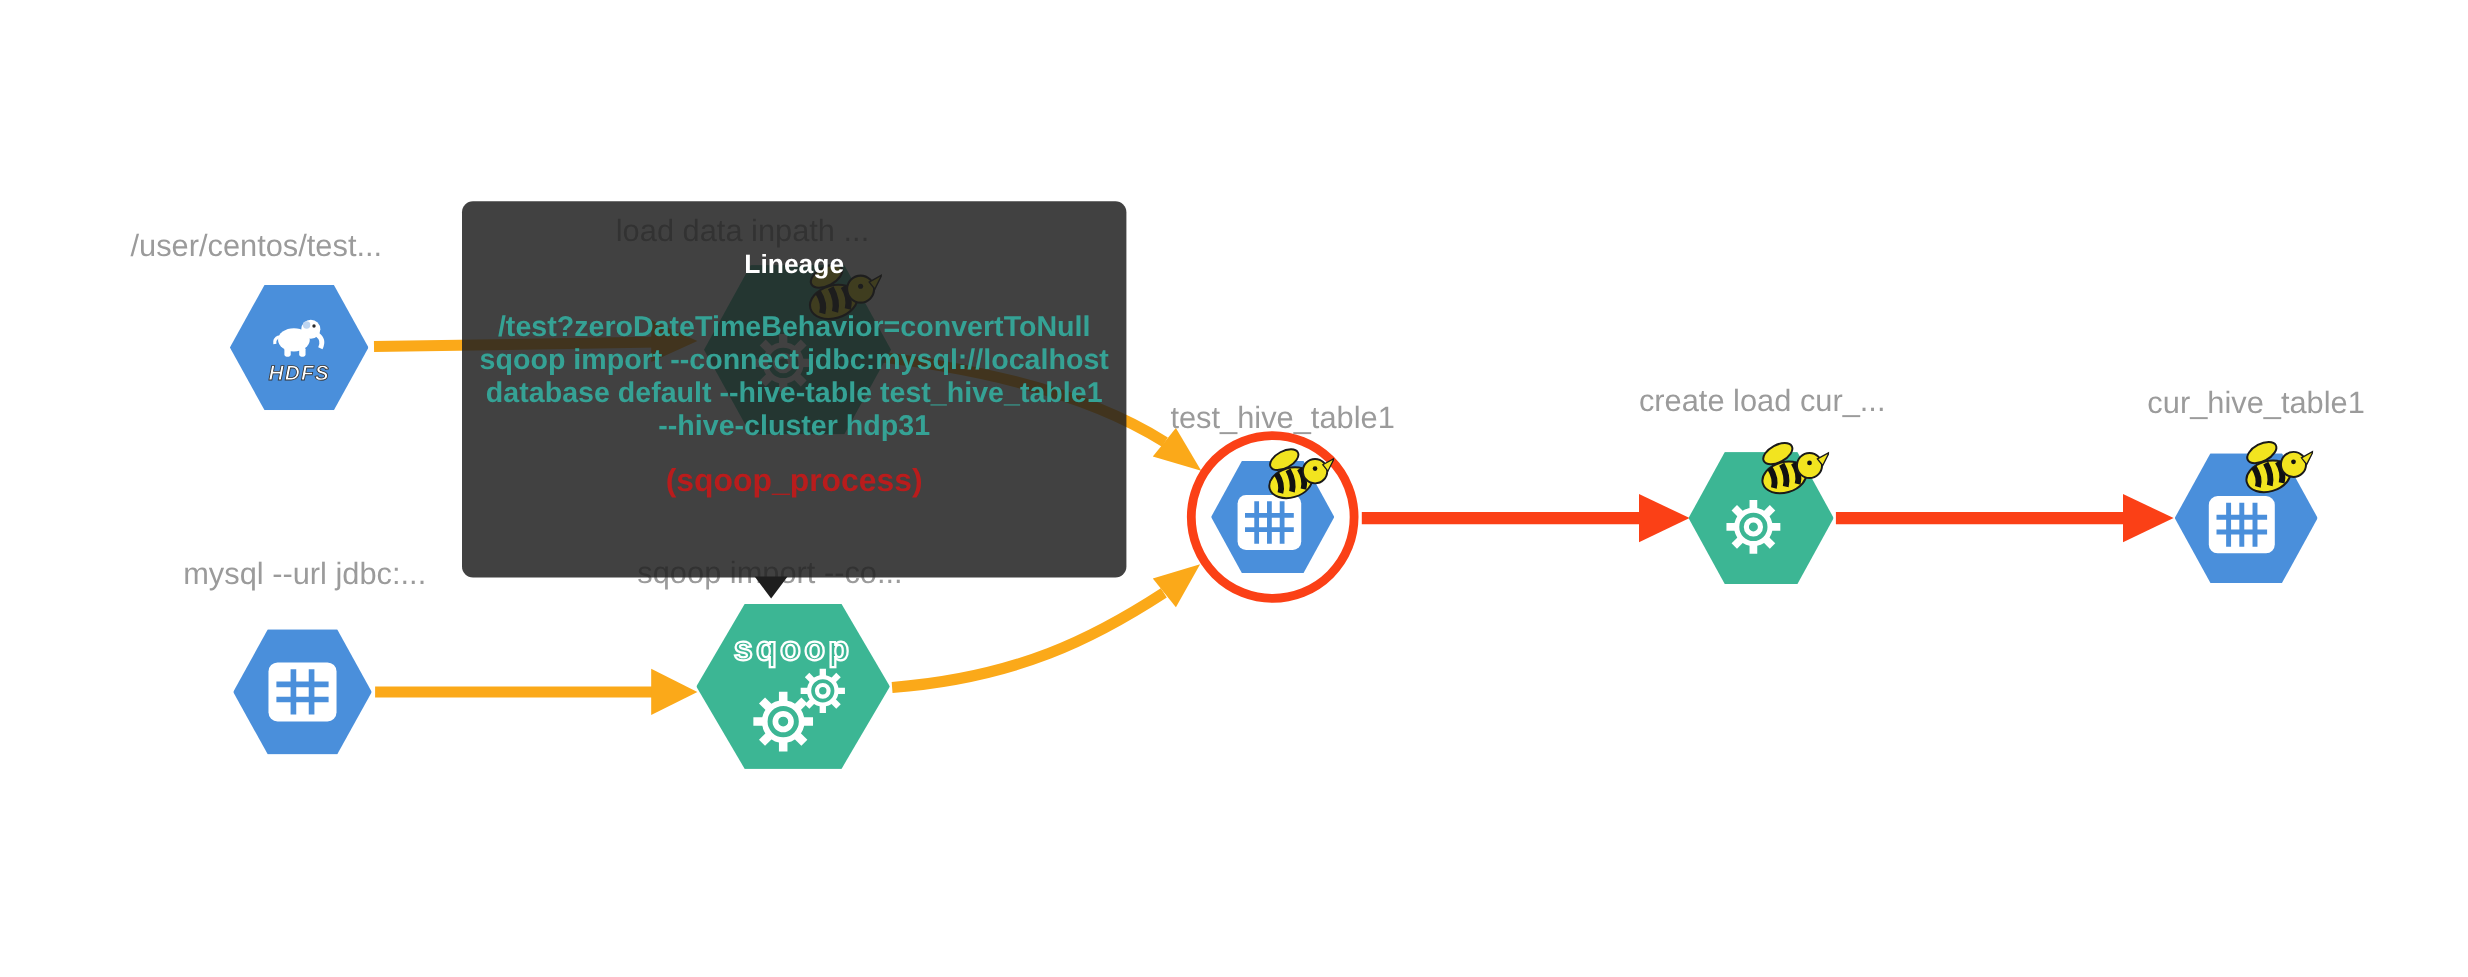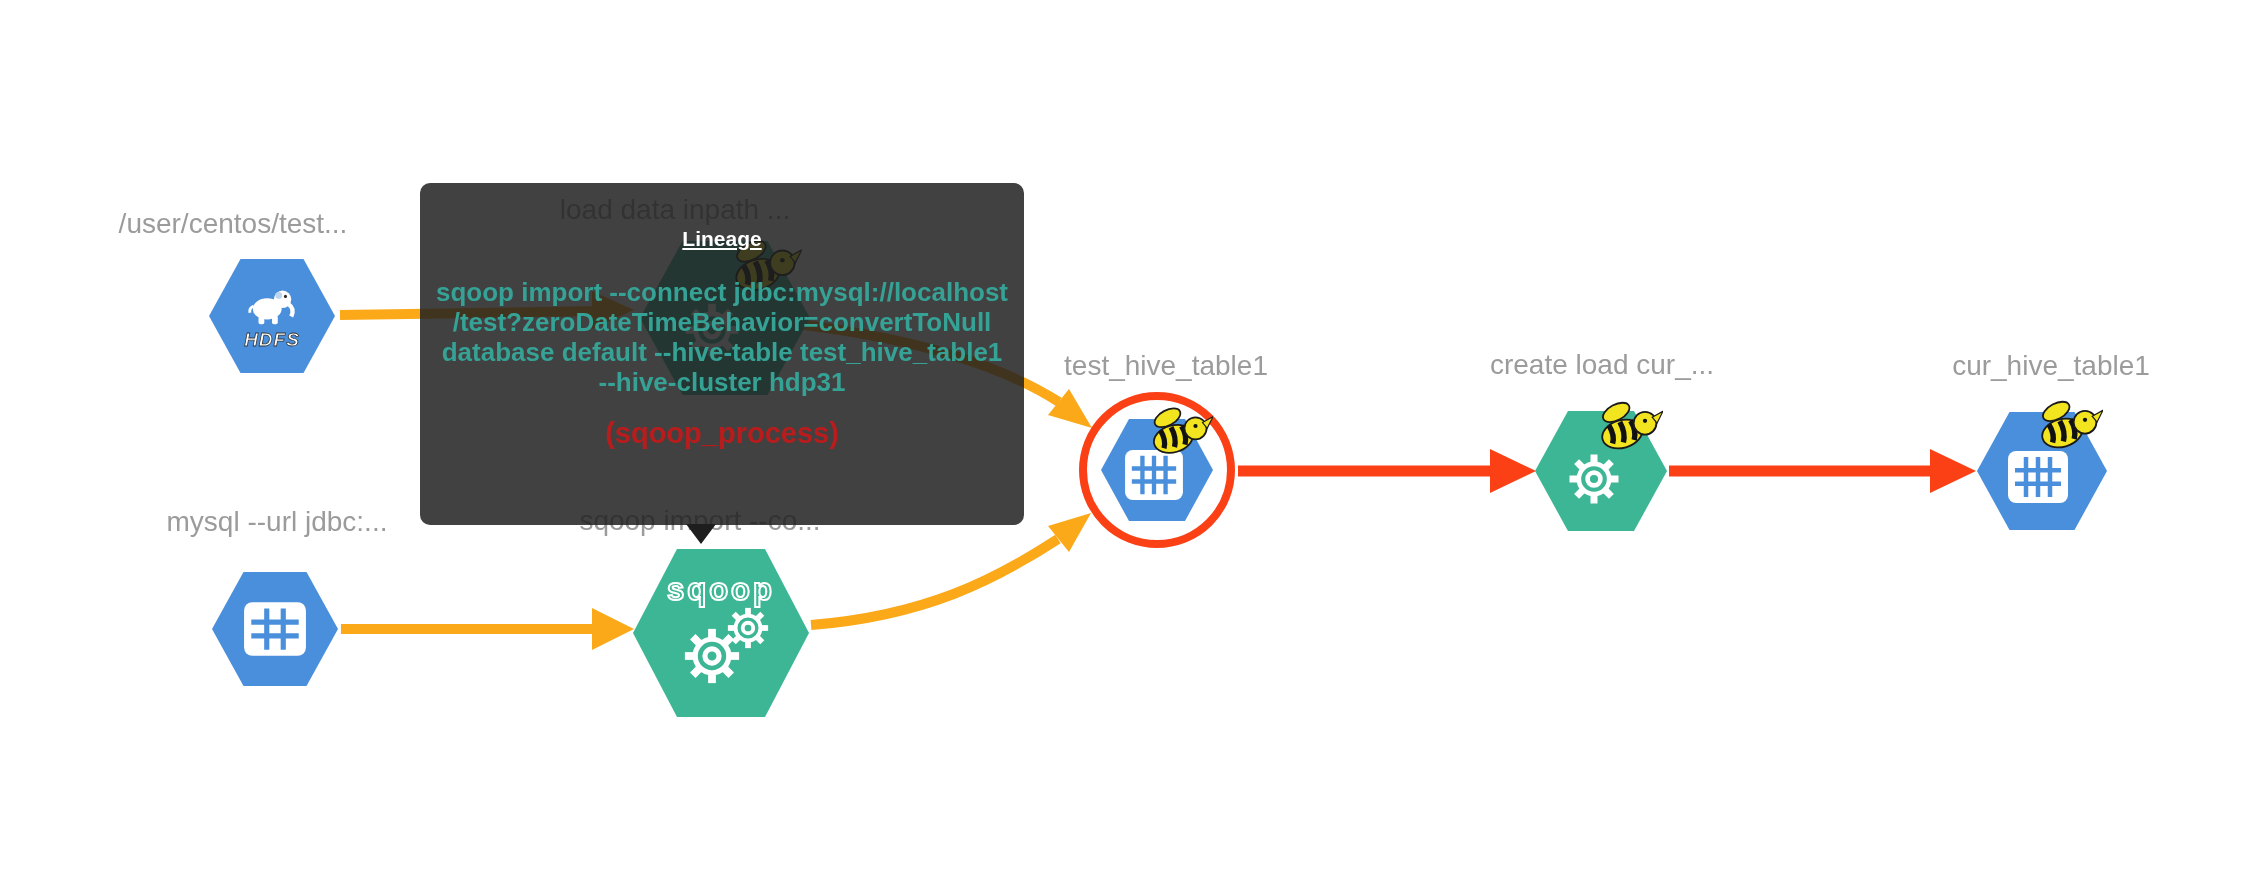--- a/index.html
+++ b/index.html
@@ -30,21 +30,21 @@
        color:var(--label_gray);font-size:28px;white-space:nowrap;}
 
   .hdfs-text{color:#fff;font-style:italic;font-weight:bold;font-size:19px;
        letter-spacing:1px;-webkit-text-stroke:0.8px #333;margin-top:-2px;}
   .sqoop-logo{color:transparent;-webkit-text-stroke:2px #fff;font-weight:800;
        font-size:31px;letter-spacing:3px;line-height:30px;}
 
   .tooltip{position:absolute;z-index:10;left:420px;top:183px;width:604px;height:342px;
        background:var(--tooltip_bg);border-radius:10px;box-sizing:border-box;
        padding-top:44px;text-align:center;}
-  .tooltip-title{color:var(--tooltip_title_white);font-size:21px;font-weight:bold;text-decoration:underline;}
+  .tooltip-title{color:var(--tooltip_title_white);font-size:24px;font-weight:bold;}
   .tooltip-cmd{margin-top:26px;color:var(--command_teal);font-size:26px;
        font-weight:600;line-height:30px;}
   .tooltip-type{margin-top:20px;color:#b91c1c;font-size:29px;font-weight:bold;}
   .tooltip-caret{position:absolute;left:266px;bottom:-19px;width:0;height:0;
        border-left:15px solid transparent;border-right:15px solid transparent;
        border-top:20px solid var(--caret_dark);}
   .defs-hidden{position:absolute;width:0;height:0;overflow:hidden;}
 </style>
 </head>
 <body>
@@ -154,21 +154,21 @@
 
   <div class="node" style="left:212px;top:572px;width:126px;height:114px;">
     <div class="hex hex-blue"></div>
     <div class="node-inner">
       <svg width="66" height="58" viewBox="0 0 64 56">
           <use href="#grid3x3"></use>
         </svg>
     </div>
   </div>
 
-  <div class="node" style="left:633px;top:549px;width:176px;height:168px;">
+  <div class="node" style="left:633px;top:549px;width:176px;height:150px;">
     <div class="hex hex-green"></div>
     <div class="node-inner" style="justify-content:flex-start;padding-top:26px;box-sizing:border-box;">
       <div class="sqoop-logo">sqoop</div>
       <svg width="46" height="46" viewBox="0 0 48 48" style="position:absolute;left:92px;top:56px;">
           <use href="#gear"></use>
         </svg>
       <svg width="62" height="62" viewBox="0 0 48 48" style="position:absolute;left:48px;top:76px;">
           <use href="#gear"></use>
         </svg>
     </div>
@@ -207,29 +207,29 @@
     </div>
     <svg class="bee" style="left:54px;top:-14px;" width="72" height="58" viewBox="0 0 60 48">
         <use href="#bee"></use>
       </svg>
   </div>
 
   <div class="node-label" style="left:233px;top:208px;">/user/centos/test...</div>
   <div class="node-label" style="left:675px;top:194px;">load data inpath ...</div>
   <div class="node-label" style="left:277px;top:506px;">mysql --url jdbc:...</div>
   <div class="node-label" style="left:688px;top:505px;margin-left:12px;">sqoop import --co...</div>
-  <div class="node-label" style="left:1166px;top:350px;">test_hive_table1</div>
+  <div class="node-label" style="left:1166px;top:364px;">test_hive_table1</div>
   <div class="node-label" style="left:1602px;top:349px;">create load cur_...</div>
   <div class="node-label" style="left:2051px;top:350px;">cur_hive_table1</div>
 
   <div class="tooltip">
     <div class="tooltip-title">Lineage</div>
     <div class="tooltip-cmd">
+      <div>/test?zeroDateTimeBehavior=convertToNull</div>
       <div>sqoop import --connect jdbc:mysql://localhost</div>
-      <div>/test?zeroDateTimeBehavior=convertToNull</div>
       <div>database default --hive-table test_hive_table1</div>
       <div>--hive-cluster hdp31</div>
     </div>
     <div class="tooltip-type">(sqoop_process)</div>
     <div class="tooltip-caret"></div>
   </div>
 
 </div>
 
 </body></html>

